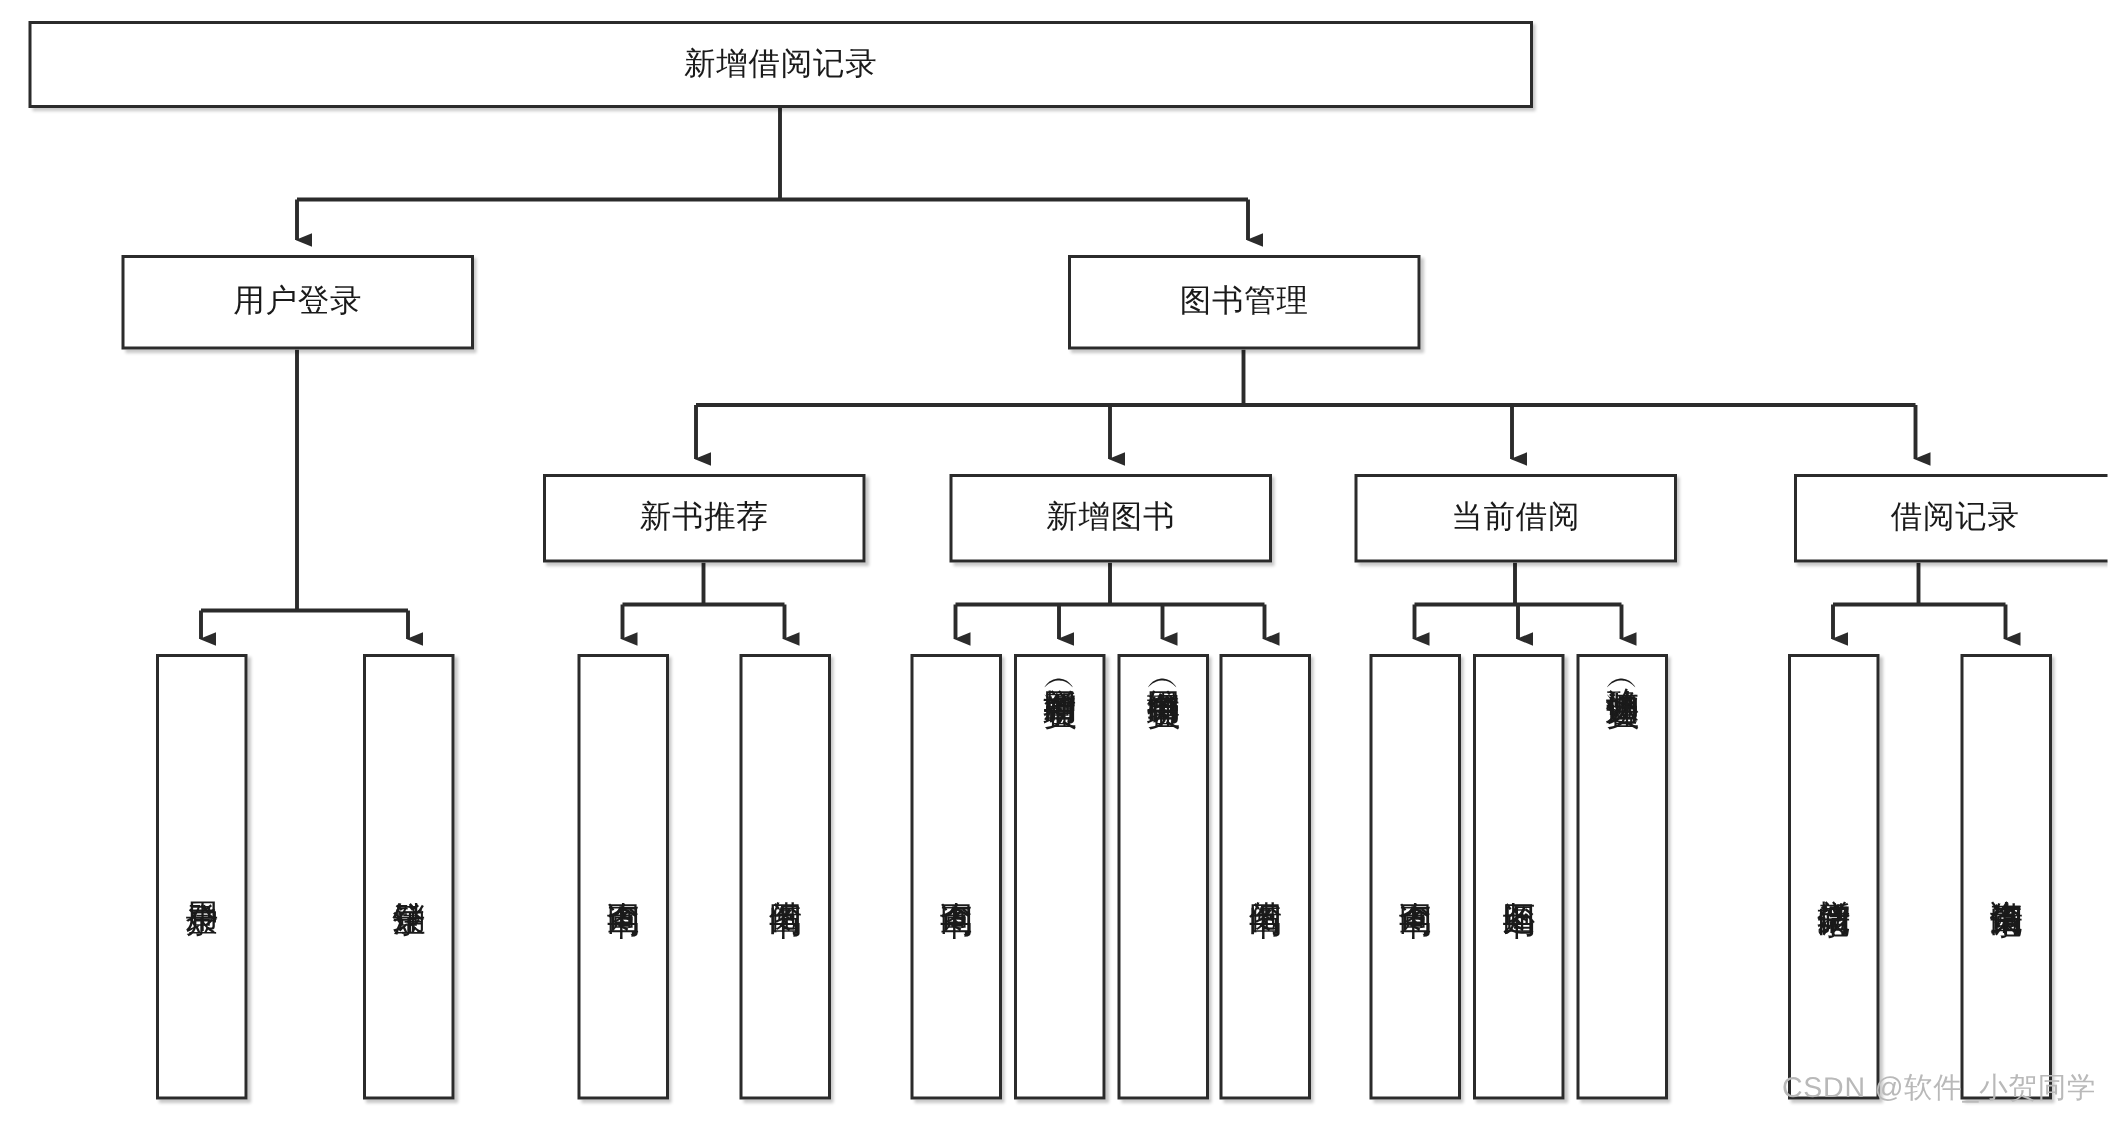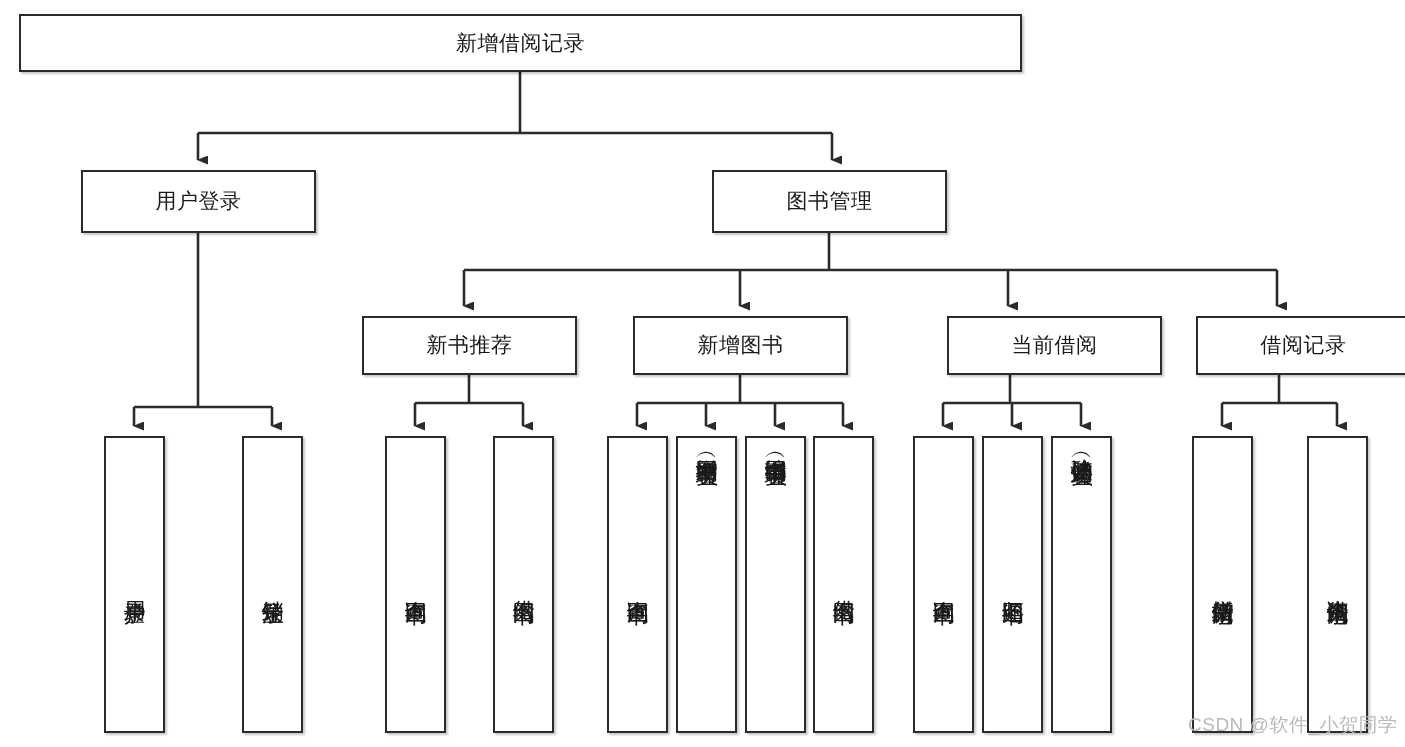--- a/index.html
+++ b/index.html
@@ -142,21 +142,21 @@
   </div>
 
   <div class="node horizontal" style="left:712px; top:170px; width:235px; height:63px;">
     <span class="label">图书管理</span>
   </div>
 
   <div class="node horizontal" style="left:633px; top:316px; width:215px; height:59px;">
     <span class="label">新增图书</span>
   </div>
 
-  <div class="node horizontal" style="left:903px; top:316px; width:215px; height:59px;margin-left:44px;">
+  <div class="node horizontal" style="left:903px; top:316px; width:215px; height:59px;">
     <span class="label">当前借阅</span>
   </div>
 
   <div class="node horizontal" style="left:1196px; top:316px; width:215px; height:59px;">
     <span class="label">借阅记录</span>
   </div>
 
   <div class="node vertical" style="left:104px; top:436px; width:61px; height:297px;">
     <span class="label">用户登录</span>
   </div>

